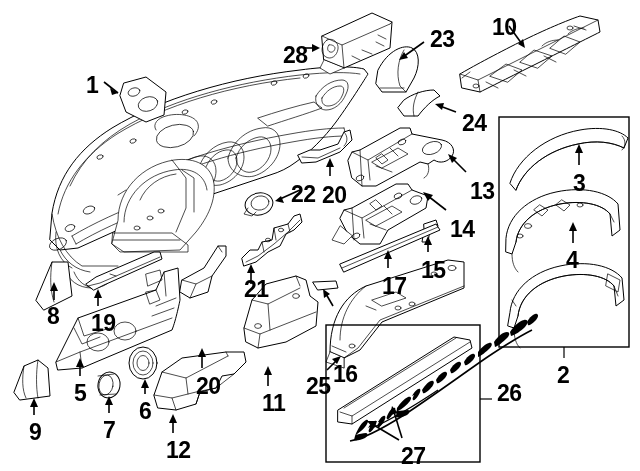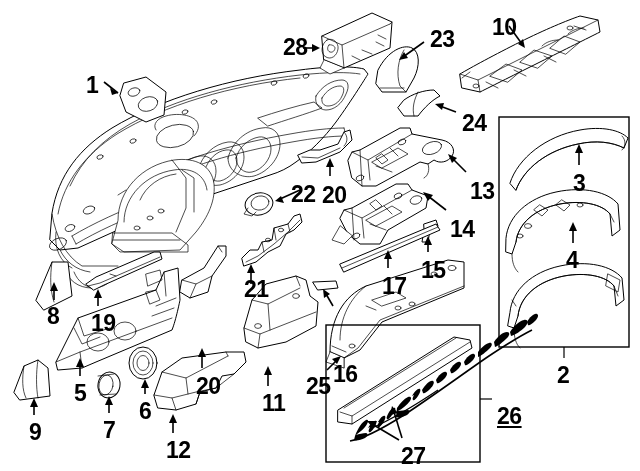--- a/index.html
+++ b/index.html
@@ -502,17 +502,17 @@
   <div class="callout" style="left:333px; top:315px;margin-top:48px;">16</div>
   <div class="callout" style="left:382px; top:275px;">17</div>
   <div class="callout" style="left:322px; top:184px;">20</div>
   <div class="callout" style="left:91px;  top:312px;">19</div>
   <div class="callout" style="left:196px; top:375px;">20</div>
   <div class="callout" style="left:244px; top:278px;">21</div>
   <div class="callout" style="left:291px; top:183px;text-align:right;">22</div>
   <div class="callout" style="left:430px; top:28px;">23</div>
   <div class="callout" style="left:462px; top:112px;">24</div>
   <div class="callout" style="left:306px; top:375px;">25</div>
-  <div class="callout" style="left:497px; top:405px;text-decoration:underline;">26</div>
+  <div class="callout" style="left:497px; top:382px;">26</div>
   <div class="callout" style="left:401px; top:445px;">27</div>
-  <div class="callout" style="left:283px; top:36px;">28</div>
+  <div class="callout" style="left:283px; top:44px;">28</div>
 
 </div>
 
 </body></html>

